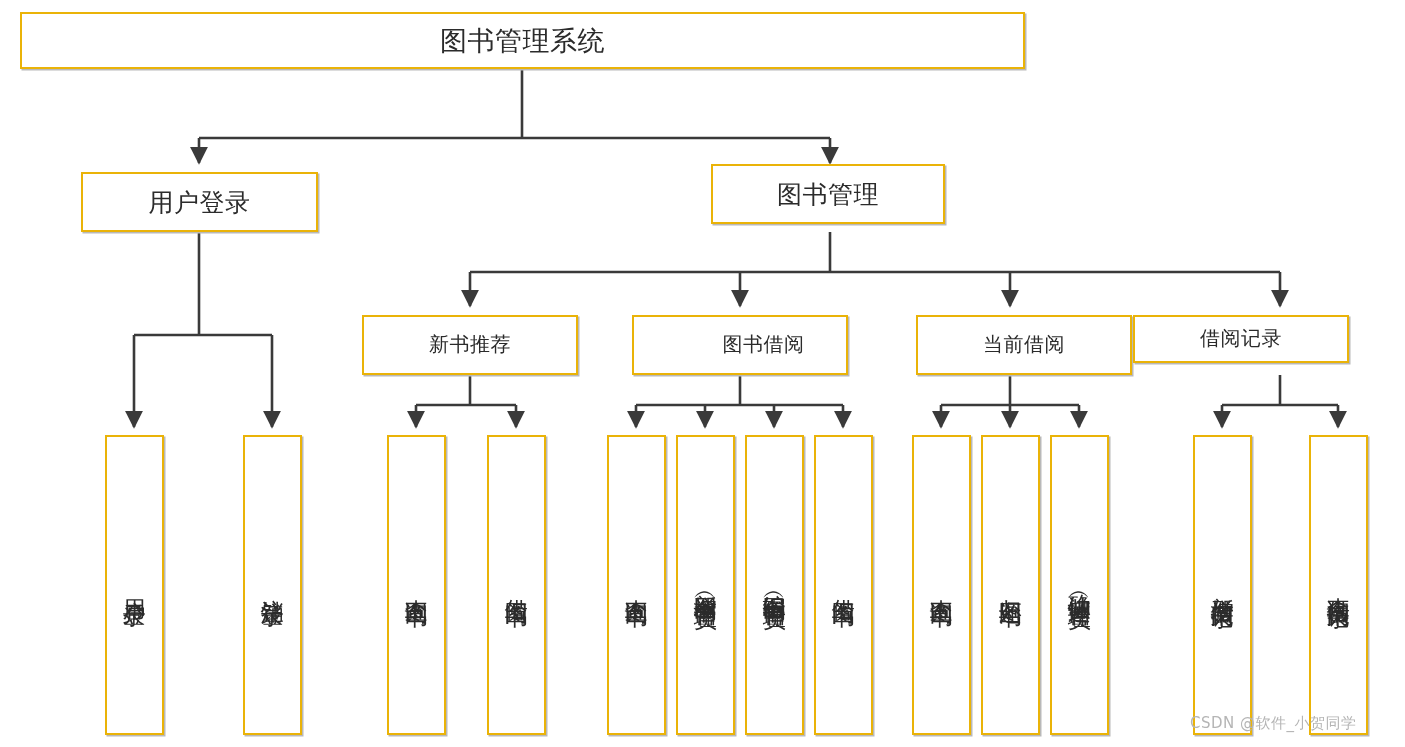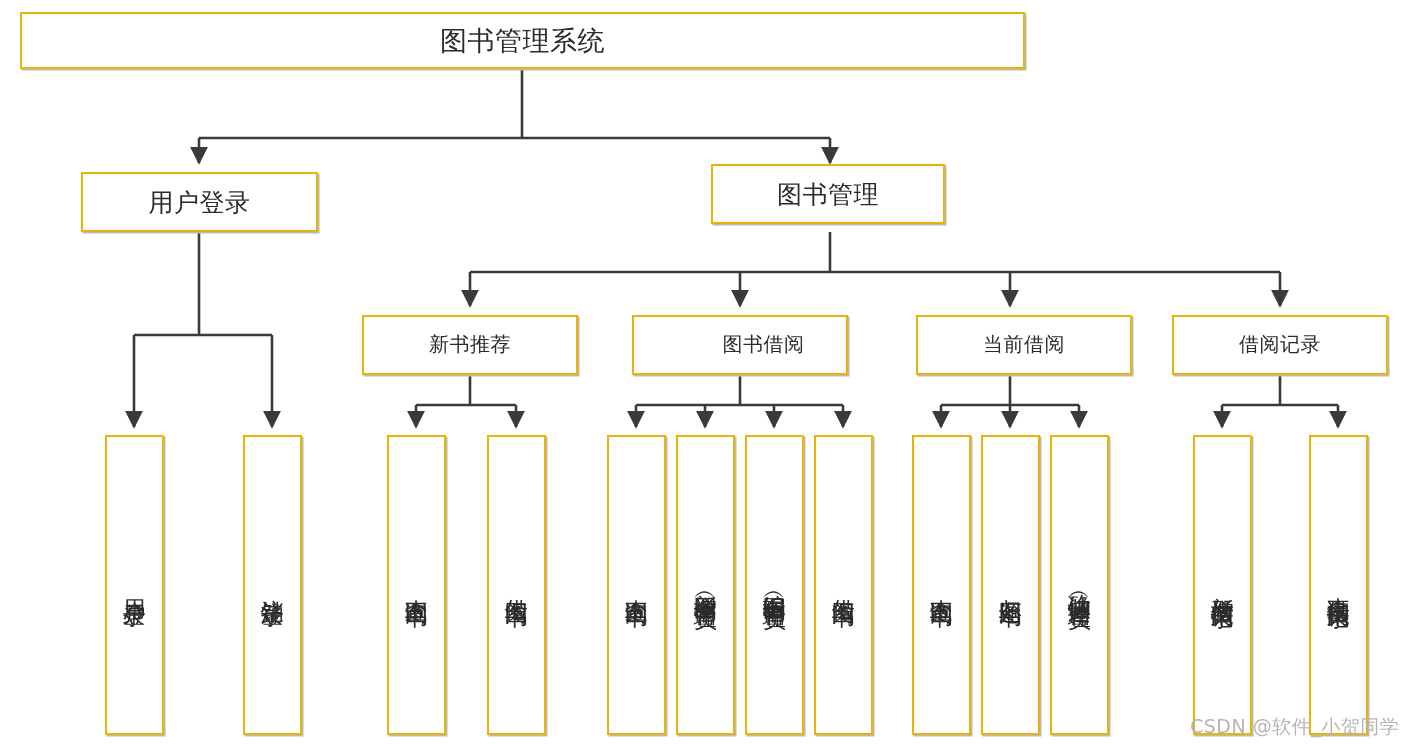--- a/index.html
+++ b/index.html
@@ -58,21 +58,21 @@
     line-height: 1.16;
     letter-spacing: 2px;
     white-space: normal;
     max-height: 100%;
   }
 
   #watermark {
     position: absolute;
     left: 1190px;
     top: 714px;
-    font-size: 19px;
+    font-size: 15px;
     color: #b5b5b5;
     letter-spacing: 0.5px;
     white-space: nowrap;
     user-select: none;
   }
 </style>
 </head>
 <body>
 
 <div id="canvas">
@@ -140,21 +140,21 @@
 
   <div class="node level-2" style="left:362px; top:315px; width:216px; height:60px;">
     <span class="node-label">新书推荐</span>
   </div>
   <div class="node level-2" style="left:632px; top:315px; width:216px; height:60px;padding-left:47px;">
     <span class="node-label">图书借阅</span>
   </div>
   <div class="node level-2" style="left:902px; top:315px; width:216px; height:60px;margin-left:14px;">
     <span class="node-label">当前借阅</span>
   </div>
-  <div class="node level-2" style="left:1172px; top:315px; width:216px; height:60px;">
+  <div class="node level-2" style="left:1133px; top:315px; width:216px; height:48px;">
     <span class="node-label">借阅记录</span>
   </div>
 
   <div class="node leaf" style="left:105px; top:435px; width:59px; height:300px;">
     <span class="node-label">用户登录</span>
   </div>
   <div class="node leaf" style="left:243px; top:435px; width:59px; height:300px;">
     <span class="node-label">注销登录</span>
   </div>
 

